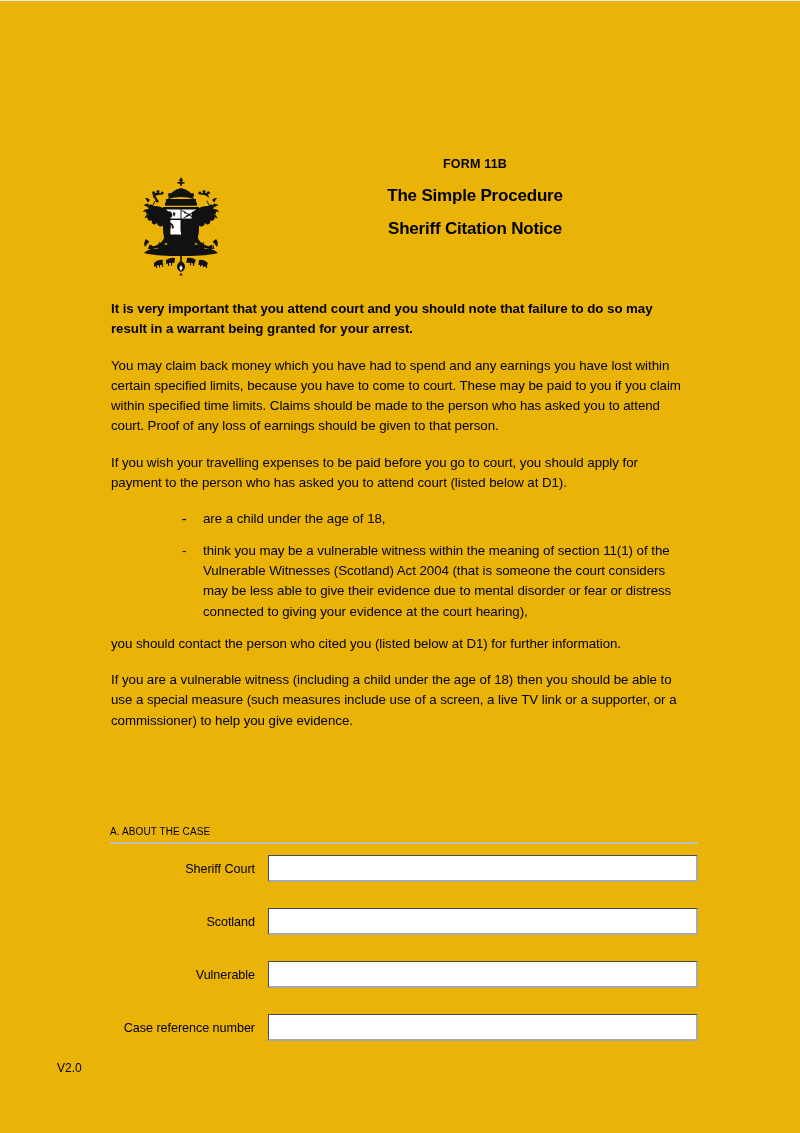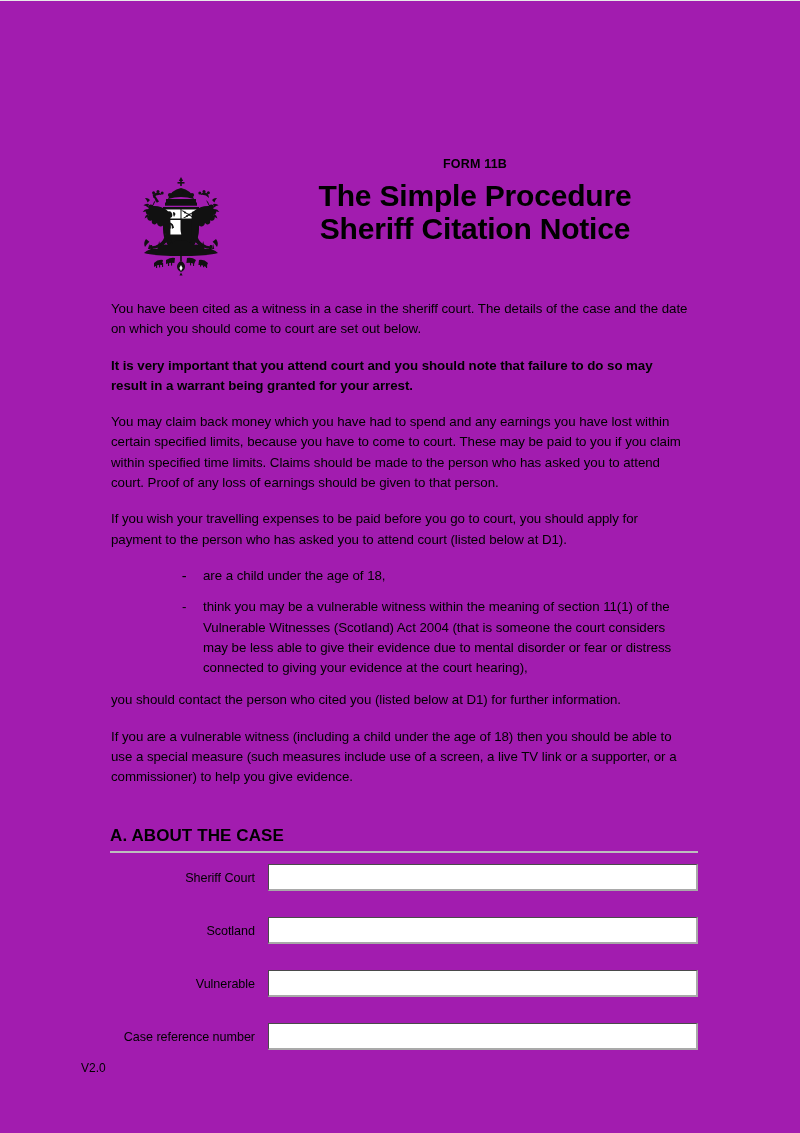--- a/index.html
+++ b/index.html
@@ -13,21 +13,21 @@
     position: relative;
     font-family: "Liberation Sans", sans-serif;
     color: #000000;
     overflow: hidden;
   }
   .page {
     position: absolute;
     left: 0; top: 0;
     width: 800px;
     height: 1133px;
-    background: #a21caf;
+    background: #eab308;
     border-top: 1px solid #e8e8e8;
     box-sizing: border-box;
   }
 
   
   .header {
     position: absolute;
     left: 0;
     top: 155px;
     width: 800px;
@@ -50,21 +50,21 @@
     text-align: center;
   }
   .form-no {
     font-size: 12.5px;
     font-weight: bold;
     letter-spacing: 0.2px;
     line-height: 16px;
     margin: 0 0 7px 0;
   }
   .title-line {
-    font-size: 30px;
+    font-size: 17px;
     font-weight: bold;
     line-height: 33px;
     letter-spacing: -0.2px;
     margin: 0;
   }
 
   
   .body-block {
     position: absolute;
     left: 111px;
@@ -105,22 +105,22 @@
   }
 
   
   .section {
     position: absolute;
     left: 110px;
     top: 825px;
     width: 588px;
   }
   .section-heading {
-    font-size: 17px;
-    font-weight: bold;
+    font-size: 10px;
+    font-weight: normal;
     letter-spacing: 0.1px;
     margin: 0 0 5px 0;
   }
   .section-rule {
     height: 2px;
     background: #bdbdbd;
     width: 588px;
     margin: 0 0 11px 0;
   }
   .field-row {
@@ -153,21 +153,20 @@
     color: #000;
   }
 
   
   .footer-version {
     position: absolute;
     left: 57px;
     top: 1060px;
     font-size: 12px;
     letter-spacing: 0px;
-    margin-left: 24px;
   }
 </style>
 </head>
 <body>
 
 <div class="page">
 
   <div class="header">
 
     <div class="crest">
@@ -282,21 +281,20 @@
 
     <div class="header-text">
       <div class="form-no">FORM 11B</div>
       <div class="title-line">The Simple Procedure</div>
       <div class="title-line">Sheriff Citation Notice</div>
     </div>
   </div>
 
   <div class="body-block">
 
-    <p class="para">You have been cited as a witness in a case in the sheriff court. The details of the case and the date on which you should come to court are set out below.</p>
 
     <p class="para bold">It is very important that you attend court and you should note that failure to do so may result in a warrant being granted for your arrest.</p>
 
     <p class="para">You may claim back money which you have had to spend and any earnings you have lost within certain specified limits, because you have to come to court. These may be paid to you if you claim within specified time limits. Claims should be made to the person who has asked you to attend court. Proof of any loss of earnings should be given to that person.</p>
 
     <p class="para">If you wish your travelling expenses to be paid before you go to court, you should apply for payment to the person who has asked you to attend court (listed below at D1).</p>
 
 
     <ul class="dash-list">
       <li>

